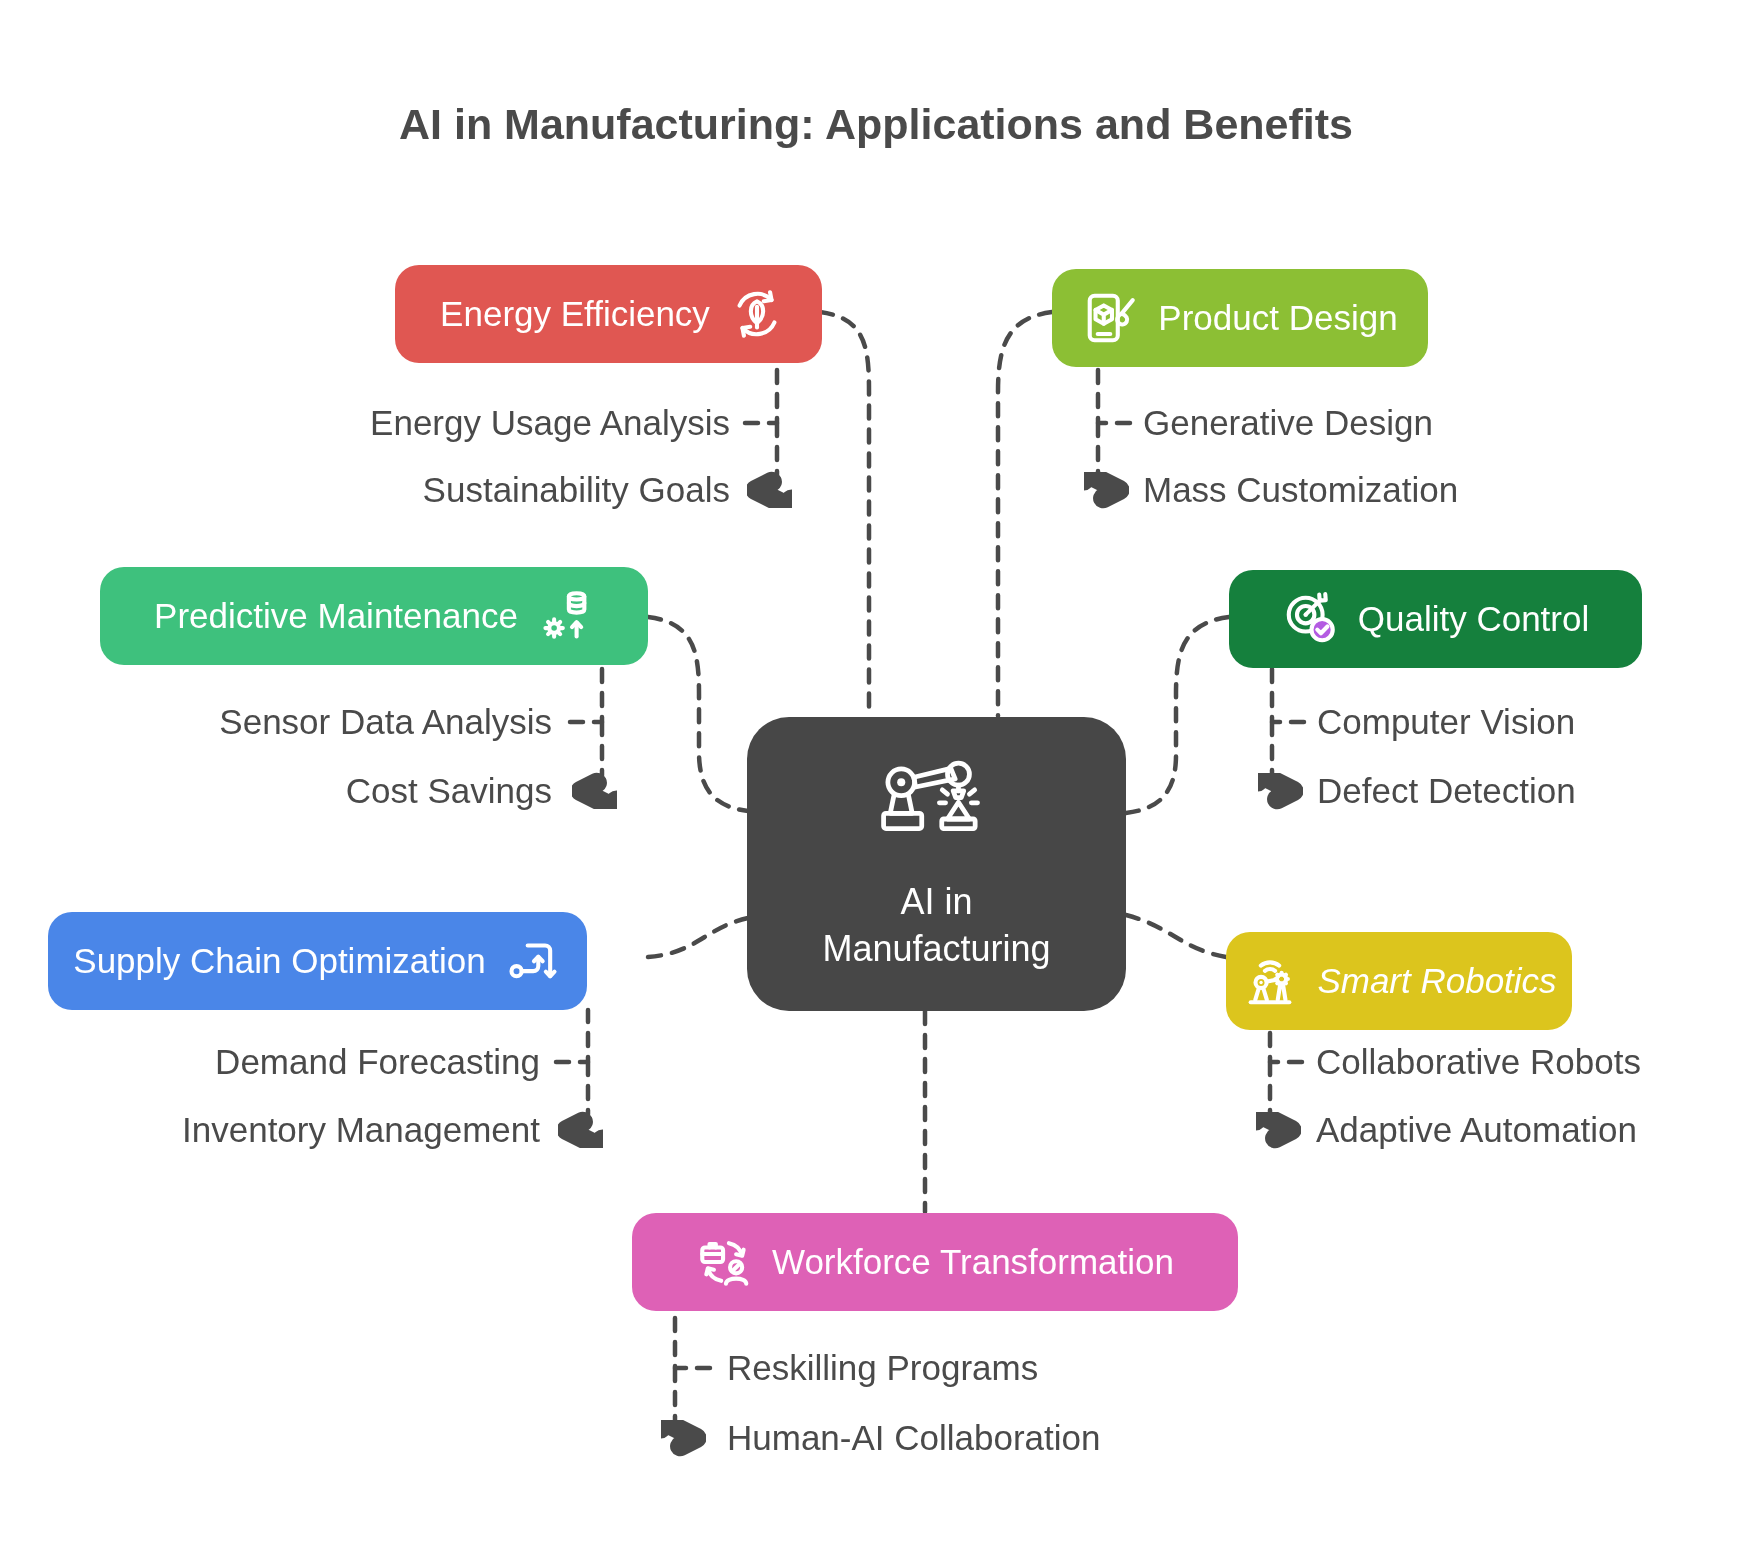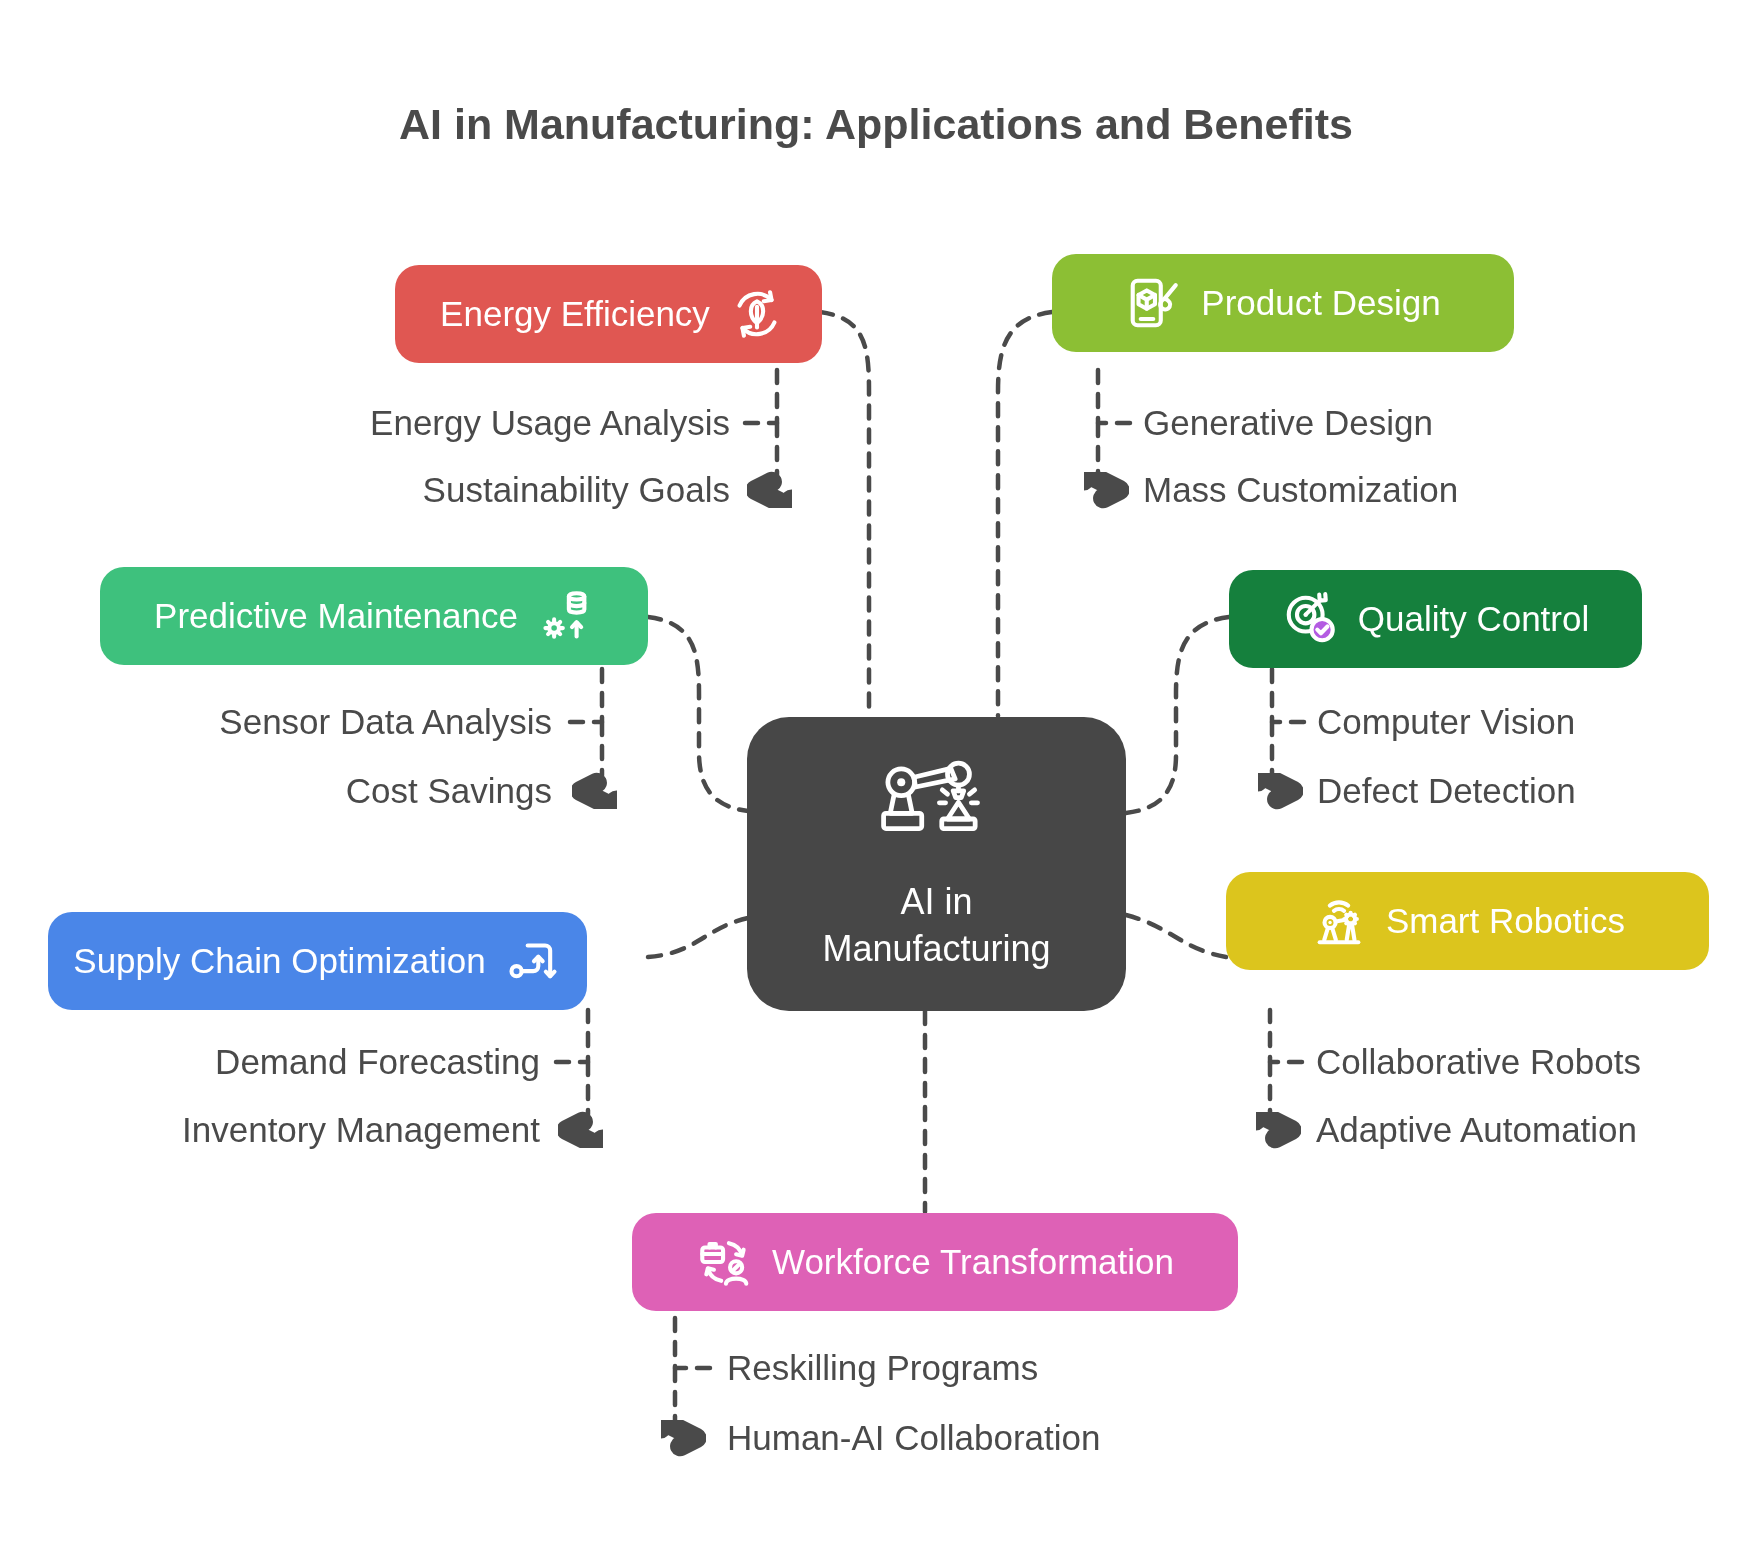--- a/index.html
+++ b/index.html
@@ -3,25 +3,25 @@
 <meta charset="utf-8">
 <style>
   html,body{margin:0;padding:0;background:#ffffff;}
   body{width:1752px;height:1560px;overflow:hidden;font-family:"Liberation Sans",sans-serif;}
   .canvas{position:relative;width:1752px;height:1560px;background:#fff;}
   .title{position:absolute;left:0;right:0;top:100px;text-align:center;font-size:43px;font-weight:bold;color:#4A4A4A;}
   svg.connectors{position:absolute;left:0;top:0;}
   svg.connectors path, svg.connectors polyline{fill:none;stroke:#4A4A4A;stroke-width:4.5;stroke-linecap:round;stroke-linejoin:round;stroke-dasharray:13 11;}
   .node{position:absolute;height:98px;border-radius:24px;display:flex;align-items:center;justify-content:center;gap:18px;color:#fff;font-size:35px;white-space:nowrap;box-sizing:border-box;}
   .b-energy{left:395px;top:265px;width:427px;padding-left:9px;}
-  .b-product{left:1052px;top:254px;width:462px;}
+  .b-product{left:1052px;top:269px;width:376px;}
   .b-predictive{left:100px;top:567px;width:548px;}
   .b-quality{left:1229px;top:570px;width:413px;}
   .b-supply{left:48px;top:912px;width:539px;}
-  .b-robotics{left:1226px;top:872px;width:483px;}
+  .b-robotics{left:1226px;top:932px;width:346px;font-style:italic;}
   .b-workforce{left:632px;top:1213px;width:606px;}
   .central{left:747px;top:717px;width:379px;height:294px;border-radius:42px;flex-direction:column;gap:18px;font-size:36px;}
   .central .clabel{text-align:center;line-height:1.3;}
   .bicon{width:58px;height:58px;flex:none;}
   .bicon *, .cicon *{stroke:#fff;stroke-width:1.7;fill:none;stroke-linecap:round;stroke-linejoin:round;}
   .cicon{width:124px;height:105px;}
   .cicon *{stroke-width:2;}
   .fillw{fill:#fff !important;stroke:none !important;}
   .fillbg{fill:var(--box-bg) !important;}
   .sub{position:absolute;font-size:35px;color:#4A4A4A;white-space:nowrap;transform:translateY(-50%);}

